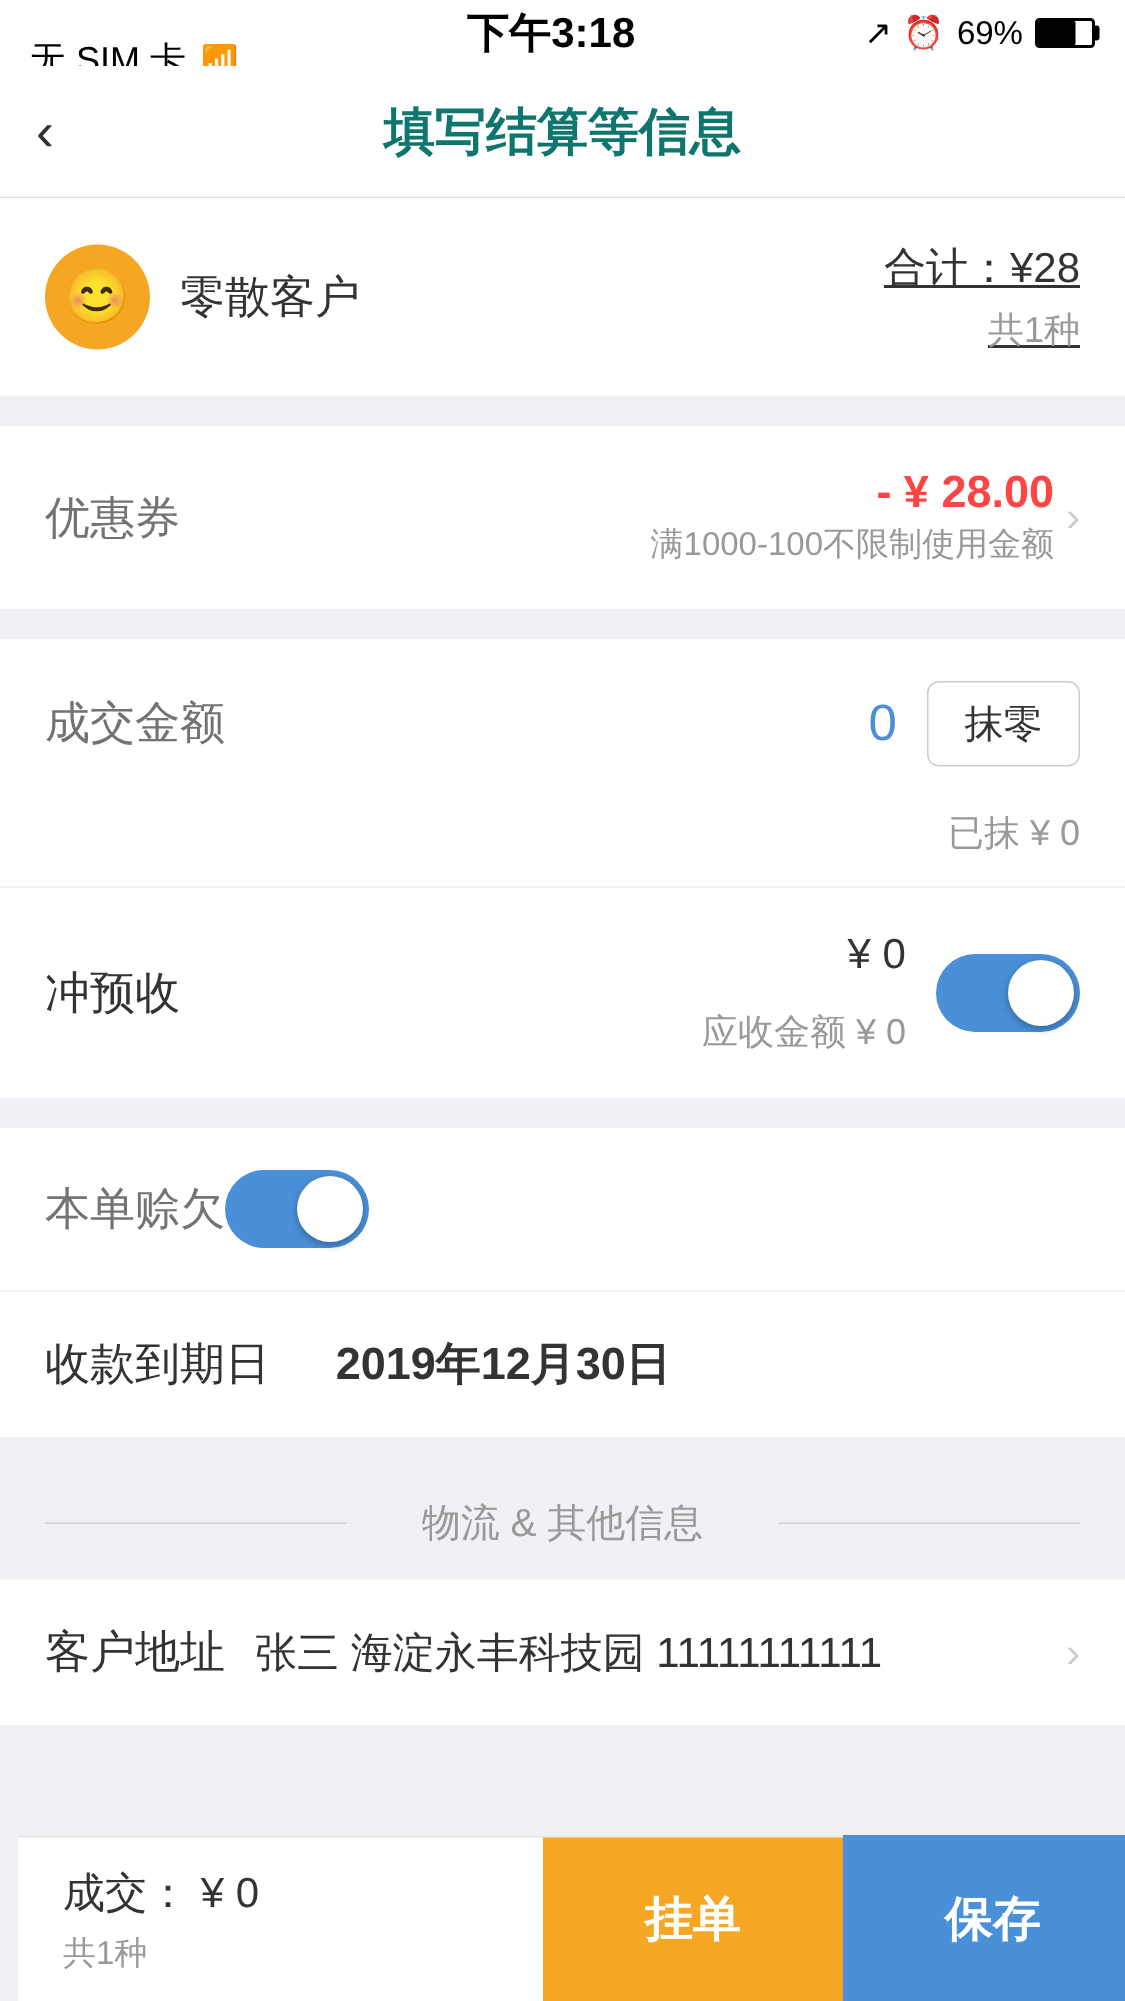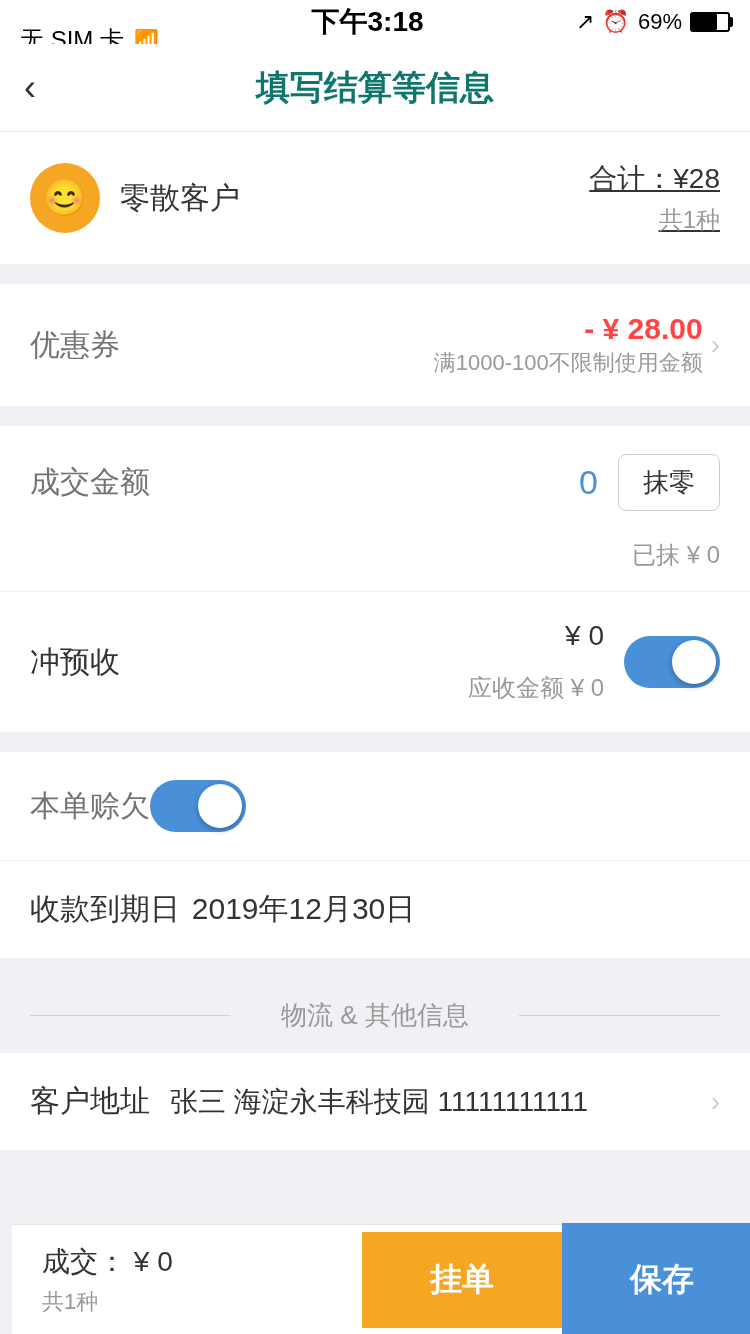--- a/index.html
+++ b/index.html
@@ -251,21 +251,21 @@
       align-items: center;
       border-top: 1px solid #e5e5e5;
     }
     .bottom-summary {
       flex: 1;
       padding: 0 30px;
     }
     .bottom-deal { font-size: 28px; color: #333; }
     .bottom-count { font-size: 22px; color: #999; margin-top: 6px; }
     .bottom-btn-hold {
-      width: 200px; height: 96px;
+      width: 200px; height: 110px;
       background: #f5a623;
       display: flex; align-items: center; justify-content: center;
       font-size: 32px; color: #fff; font-weight: 600;
       cursor: pointer;
     }
     .bottom-btn-save {
       width: 200px; height: 113px;
       background: #4a90d9;
       display: flex; align-items: center; justify-content: center;
       font-size: 32px; color: #fff; font-weight: 600;
@@ -359,21 +359,21 @@
   <div class="section-white">
     <div class="credit-row">
       <div class="row-label">本单赊欠</div>
       <div class="toggle">
         <div class="toggle-knob"></div>
       </div>
     </div>
 
     <div class="due-date-row">
       <span class="due-date-content">收款到期日</span>
-      <span class="due-date-content" style="margin-left:4px;">2019年12月30日</span>
+      <span class="due-date-content" style="margin-left:36px;font-weight:bold;">2019年12月30日</span>
     </div>
   </div>
 
   <div class="section-gap"></div>
 
   <div class="section-divider">
     <div class="section-divider-line">
       <div class="divider-line"></div>
       <span class="divider-text">物流 &amp; 其他信息</span>
       <div class="divider-line"></div>

